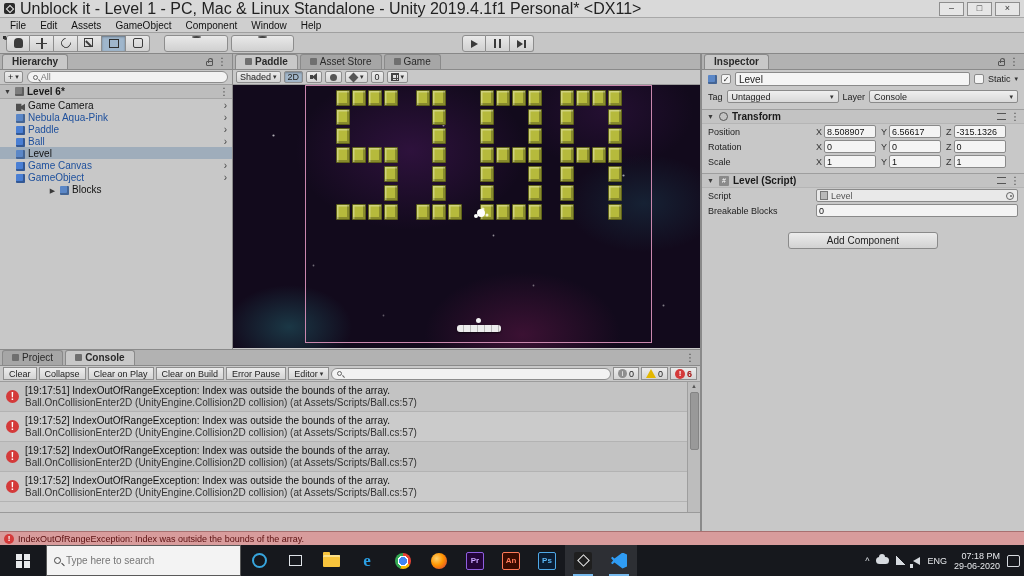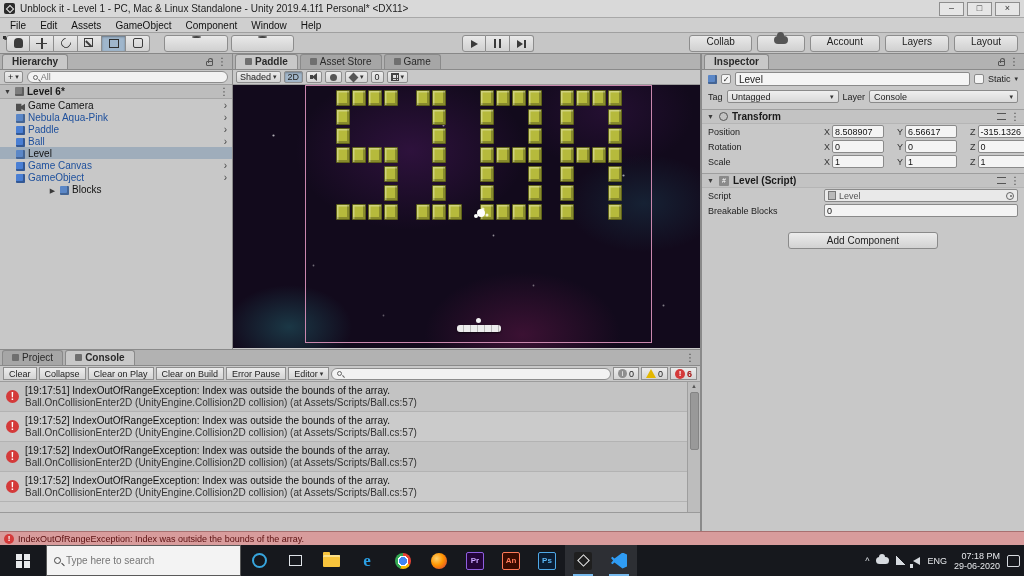--- a/index.html
+++ b/index.html
@@ -5,21 +5,21 @@
   * { margin:0; padding:0; box-sizing:border-box; }
   html,body { width:1024px; height:576px; }
   .screen { position:relative; width:1024px; height:576px; overflow:hidden;
             background:#c8c8c8; font-family:"Liberation Sans",sans-serif; font-size:10px; color:#1a1a1a; }
 
   
   .titlebar { position:absolute; top:0; left:0; width:1024px; height:18px; background:#d9d9d9;
               border-bottom:1px solid #a8a8a8; display:flex; align-items:center; padding:0 4px; }
   .unity-app-icon { width:11px; height:11px; background:#2b2b2b; border-radius:2px; margin-right:5px; position:relative; }
   .unity-app-icon::after { content:""; position:absolute; inset:2.5px; border:1.5px solid #e8e8e8; transform:rotate(45deg); }
-  .title-text { font-size:10px; color:#222; white-space:nowrap; }
+  .title-text { font-size:16px; color:#222; white-space:nowrap; }
   .win-controls { margin-left:auto; display:flex; gap:3px; }
   .win-btn { width:25px; height:14px; border:1px solid #8e8e8e; background:#e6e6e6; color:#333;
              display:flex; align-items:center; justify-content:center; font-size:9px; line-height:1; }
 
   
   .menubar { position:absolute; top:18px; left:0; width:1024px; height:15px; background:#cfcfcf;
              border-bottom:1px solid #a0a0a0; display:flex; align-items:center; gap:2px; padding:0 4px; }
   .menu-item { padding:1px 6px; font-size:10px; color:#111; }
 
   
@@ -146,21 +146,21 @@
   .dd { height:13px; background:linear-gradient(#efefef,#d9d9d9); border:1px solid #8a8a8a; border-radius:2px;
         display:flex; align-items:center; justify-content:space-between; gap:3px; padding:0 4px; font-size:9px; color:#222; }
   .lbl { font-size:9px; color:#222; }
   .comp-header { height:15px; display:flex; align-items:center; gap:4px; padding:0 4px; border-top:1px solid #9e9e9e;
                  border-bottom:1px solid #b5b5b5; background:#c3c3c3; margin-top:4px; }
   .comp-title { font-weight:bold; font-size:10px; flex:1; }
   .comp-ic { width:10px; height:10px; background:#777; border-radius:1px; flex:0 0 auto; }
   .comp-ic.transform { background:none; border:1.5px solid #555; border-radius:50%; width:9px; height:9px; }
   .comp-ic.script { background:#8a8a8a; color:#fff; font-size:7px; line-height:10px; text-align:center; }
   .preset-ic { width:9px; height:7px; border-top:1.5px solid #555; border-bottom:1.5px solid #555; }
-  .vec-row { display:flex; align-items:center; padding:1px 6px; gap:8px; }
+  .vec-row { display:flex; align-items:center; padding:1px 6px; gap:0; }
   .vec-label { width:108px; font-size:9px; color:#222; flex:0 0 auto; }
   .axis-group { display:flex; align-items:center; gap:2px; margin-right:5px; }
   .axis-lab { font-size:9px; color:#333; }
   .field { height:13px; background:#f4f4f4; border:1px solid #8a8a8a; border-radius:2px; font-size:9px;
            display:flex; align-items:center; padding:0 2px; color:#111; }
   .vec-field { width:52px; }
   .obj-field { flex:1; height:13px; background:#e9e9e9; border:1px solid #8a8a8a; border-radius:2px; font-size:9px;
            display:flex; align-items:center; gap:3px; padding:0 3px; color:#555; }
   .picker-ic { margin-left:auto; width:8px; height:8px; border:1px solid #666; border-radius:50%; position:relative; }
   .picker-ic::after { content:""; position:absolute; left:2.5px; top:2.5px; width:2px; height:2px; background:#666; border-radius:50%; }
@@ -310,41 +310,20 @@
     <div class="play-group">
       <div class="play-btn">
           <div class="ic-play"></div>
         </div>
       <div class="play-btn">
           <div class="ic-pause"></div>
         </div>
       <div class="play-btn">
           <div class="ic-step"></div>
         </div>
-    </div>
-    <div class="right-cluster">
-      <div class="bar-btn">
-        <span>Collab</span>
-        <span class="dd-arrow">▾</span>
-      </div>
-      <div class="bar-btn">
-          <span class="cloud-ic"></span>
-        </div>
-      <div class="bar-btn">
-        <span>Account</span>
-        <span class="dd-arrow">▾</span>
-      </div>
-      <div class="bar-btn">
-        <span>Layers</span>
-        <span class="dd-arrow">▾</span>
-      </div>
-      <div class="bar-btn">
-        <span>Layout</span>
-        <span class="dd-arrow">▾</span>
-      </div>
     </div>
   </div>
 
   <div class="panel" id="hierarchy-panel">
     <div class="tabbar">
       <div class="tab active">
         <span>Hierarchy</span>
       </div>
       <div class="strip-right">
         <span class="lock-ic"></span>

